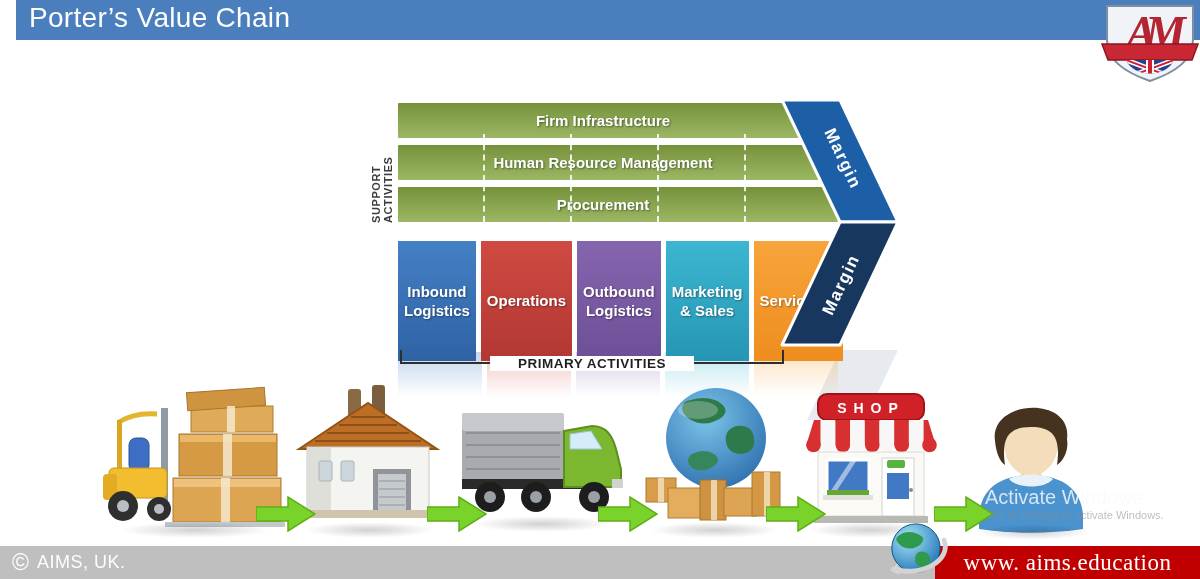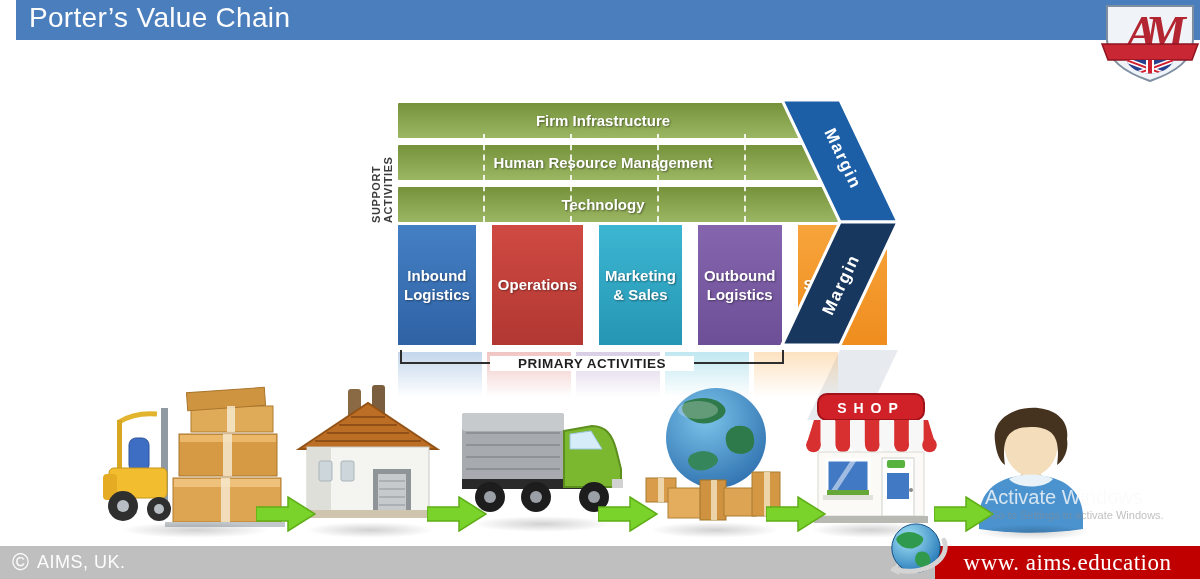--- a/index.html
+++ b/index.html
@@ -19,22 +19,22 @@
       writing-mode:vertical-rl;transform:rotate(180deg);
       font-size:11px;font-weight:bold;color:#3c3c3c;letter-spacing:.6px;}
   .green-bars{position:absolute;left:398px;top:103px;width:440px;height:119px;
       display:flex;flex-direction:column;gap:7px;z-index:1;}
   .gbar{flex:1;background:linear-gradient(#75923b,#9cb763);border-radius:1px;
       display:flex;align-items:center;justify-content:center;padding-right:30px;
       color:#fff;font-weight:bold;font-size:15px;text-shadow:1px 1px 2px rgba(0,0,0,.45);}
   .dash{position:absolute;top:134px;height:88px;width:0;border-left:2px dashed rgba(255,255,255,.85);z-index:2;}
   .d1{left:483px}.d2{left:570px}.d3{left:657px}.d4{left:744px}
 
-  .primary-row{position:absolute;left:398px;top:225px;width:440px;height:120px;
-      display:flex;gap:16px;z-index:1;}
+  .primary-row{position:absolute;left:398px;top:241px;width:440px;height:120px;
+      display:flex;gap:5px;z-index:1;}
   .pbox{flex:1;display:flex;align-items:center;justify-content:center;text-align:center;
       color:#fff;font-weight:bold;font-size:15px;line-height:1.3;padding:0 6px;box-sizing:border-box;
       text-shadow:1px 1px 2px rgba(0,0,0,.4);}
   .pb0{background:linear-gradient(#4580c4,#2e62a5);}
   .pb1{background:linear-gradient(#cf4a42,#b23732);}
   .pb2{background:linear-gradient(#8566ae,#6d4f97);}
   .pb3{background:linear-gradient(#3cb6d2,#2596b3);}
   .pb4{background:linear-gradient(#f7a43c,#ef8d1e);padding-right:30px;}
 
   .chevron{position:absolute;left:770px;top:95px;width:135px;height:260px;z-index:3;}
@@ -98,32 +98,32 @@
       <rect x="46" y="56" width="8" height="20" fill="#fff"></rect>
       <rect x="48" y="56" width="4" height="20" fill="#d02030"></rect>
     </g>
   </svg>
 
   <div class="support-axis">SUPPORT ACTIVITIES</div>
 
   <div class="green-bars">
     <div class="gbar">Firm Infrastructure</div>
     <div class="gbar">Human Resource Management</div>
-    <div class="gbar">Technology</div>
+    <div class="gbar">Procurement</div>
   </div>
   <div class="dash d1"></div>
   <div class="dash d2"></div>
   <div class="dash d3"></div>
   <div class="dash d4"></div>
 
   <div class="primary-row">
     <div class="pbox pb0">Inbound Logistics</div>
     <div class="pbox pb1">Operations</div>
+    <div class="pbox pb2">Outbound Logistics</div>
     <div class="pbox pb3">Marketing &amp; Sales</div>
-    <div class="pbox pb2">Outbound Logistics</div>
     <div class="pbox pb4">Service</div>
   </div>
 
   <svg class="chevron" viewBox="0 0 135 260">
     <polygon points="12,5 70,5 128,127 70,127" fill="#1d5fa6" stroke="#fff" stroke-width="3" stroke-linejoin="round"></polygon>
     <polygon points="70,127 128,127 70,250 12,250" fill="#17375e" stroke="#fff" stroke-width="3" stroke-linejoin="round"></polygon>
     <text transform="translate(72,64) rotate(64.5)" text-anchor="middle" dominant-baseline="middle" font-size="17" font-weight="bold" fill="#fff" letter-spacing="1.5">Margin</text>
     <text transform="translate(72,190) rotate(-64.5)" text-anchor="middle" dominant-baseline="middle" font-size="17" font-weight="bold" fill="#fff" letter-spacing="1.5">Margin</text>
   </svg>
   <svg class="chevron-reflect" viewBox="0 0 135 70">

